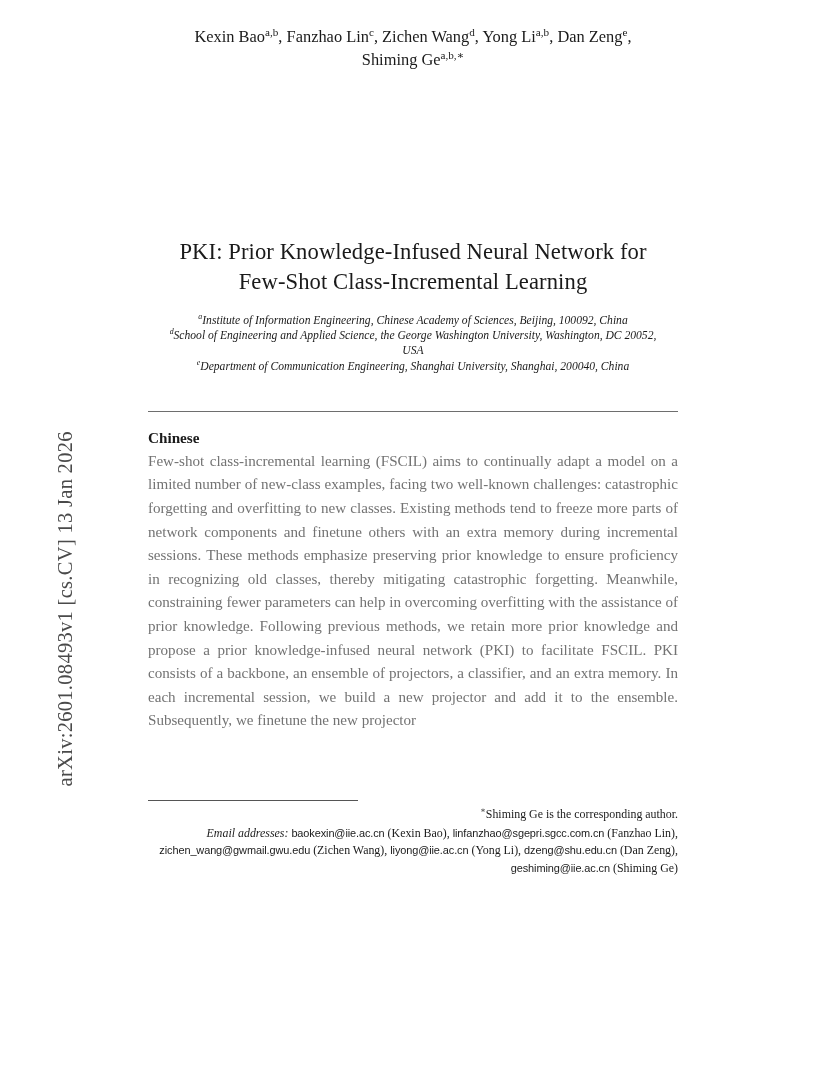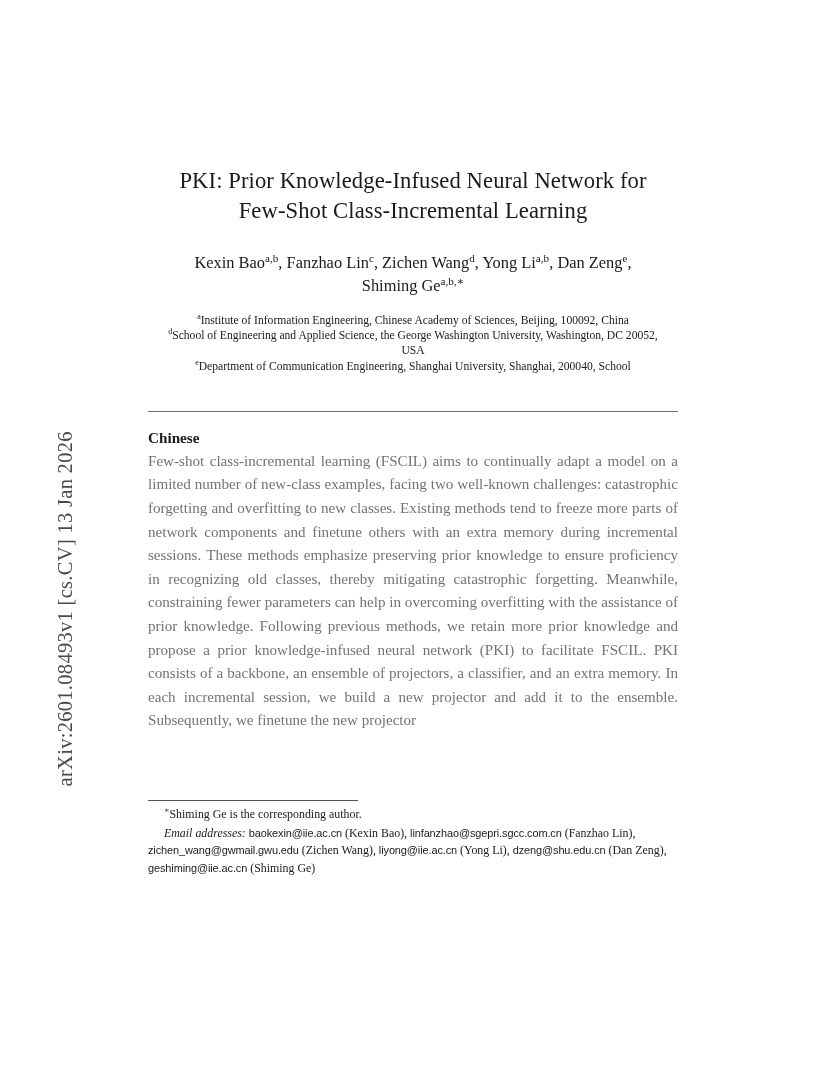--- a/index.html
+++ b/index.html
@@ -70,20 +70,21 @@
     vertical-align: super;
     line-height: 0;
   }
 
   
   #affiliations-block {
     margin-top: 16px;
     text-align: center;
   }
   .affiliation {
+    font-style: italic;
     font-size: 11.6px;
     line-height: 15.2px;
     color: #1a1a1a;
     padding: 0 18px;
   }
 
   
   #abstract-rule {
     margin-top: 37px;
     height: 1px;
@@ -117,20 +118,21 @@
   }
   #footnote-rule {
     width: 210px;
     height: 1px;
     background: #555555;
   }
   .footnote-line {
     font-size: 11.9px;
     line-height: 17.6px;
     color: #1a1a1a;
+    text-align: right;
   }
   #footnote-corresponding {
     margin-top: 5px;
     text-indent: 16px;
   }
   #footnote-emails {
     margin-top: 1px;
     text-indent: 16px;
   }
   .em-label {
@@ -142,34 +144,34 @@
     letter-spacing: -0.1px;
   }
 </style>
 </head>
 <body>
 
 <div id="arxiv-stamp">arXiv:2601.08493v1  [cs.CV]  13 Jan 2026</div>
 
 <div id="page-column">
 
+  <div id="authors-block">
+    <div class="author-line" id="author-line-1"><span>Kexin Bao</span><sup>a,b</sup>, <span>Fanzhao Lin</span><sup>c</sup>, <span>Zichen Wang</span><sup>d</sup>, <span>Yong Li</span><sup>a,b</sup>, <span>Dan Zeng</span><sup>e</sup>,</div>
+    <div class="author-line" id="author-line-2"><span>Shiming Ge</span><sup>a,b,∗</sup></div>
+  </div>
+
   <div id="title-block">
     <div class="title-line">PKI: Prior Knowledge-Infused Neural Network for</div>
     <div class="title-line">Few-Shot Class-Incremental Learning</div>
   </div>
 
-  <div id="authors-block">
-    <div class="author-line" id="author-line-1"><span>Kexin Bao</span><sup>a,b</sup>, <span>Fanzhao Lin</span><sup>c</sup>, <span>Zichen Wang</span><sup>d</sup>, <span>Yong Li</span><sup>a,b</sup>, <span>Dan Zeng</span><sup>e</sup>,</div>
-    <div class="author-line" id="author-line-2"><span>Shiming Ge</span><sup>a,b,∗</sup></div>
-  </div>
-
   <div id="affiliations-block">
       <div class="affiliation"><sup>a</sup><span>Institute of Information Engineering, Chinese Academy of Sciences, Beijing, 100092, China</span></div>
       <div class="affiliation"><sup>d</sup><span>School of Engineering and Applied Science, the George Washington University, Washington, DC 20052, USA</span></div>
-      <div class="affiliation"><sup>e</sup><span>Department of Communication Engineering, Shanghai University, Shanghai, 200040, School</span></div>
+      <div class="affiliation"><sup>e</sup><span>Department of Communication Engineering, Shanghai University, Shanghai, 200040, China</span></div>
     </div>
 
   <div id="abstract-rule"></div>
 
   <div id="abstract-heading">Chinese</div>
   <div id="abstract-body">Few-shot class-incremental learning (FSCIL) aims to continually adapt a model on a limited number of new-class examples, facing two well-known challenges: catastrophic forgetting and overfitting to new classes. Existing methods tend to freeze more parts of network components and finetune others with an extra memory during incremental sessions. These methods emphasize preserving prior knowledge to ensure proficiency in recognizing old classes, thereby mitigating catastrophic forgetting. Meanwhile, constraining fewer parameters can help in overcoming overfitting with the assistance of prior knowledge. Following previous methods, we retain more prior knowledge and propose a prior knowledge-infused neural network (PKI) to facilitate FSCIL. PKI consists of a backbone, an ensemble of projectors, a classifier, and an extra memory. In each incremental session, we build a new projector and add it to the ensemble. Subsequently, we finetune the new projector</div>
 
   <div id="footnote-block">
     <div id="footnote-rule"></div>
     <div class="footnote-line" id="footnote-corresponding"><sup>∗</sup><span>Shiming Ge is the corresponding author.</span></div>

